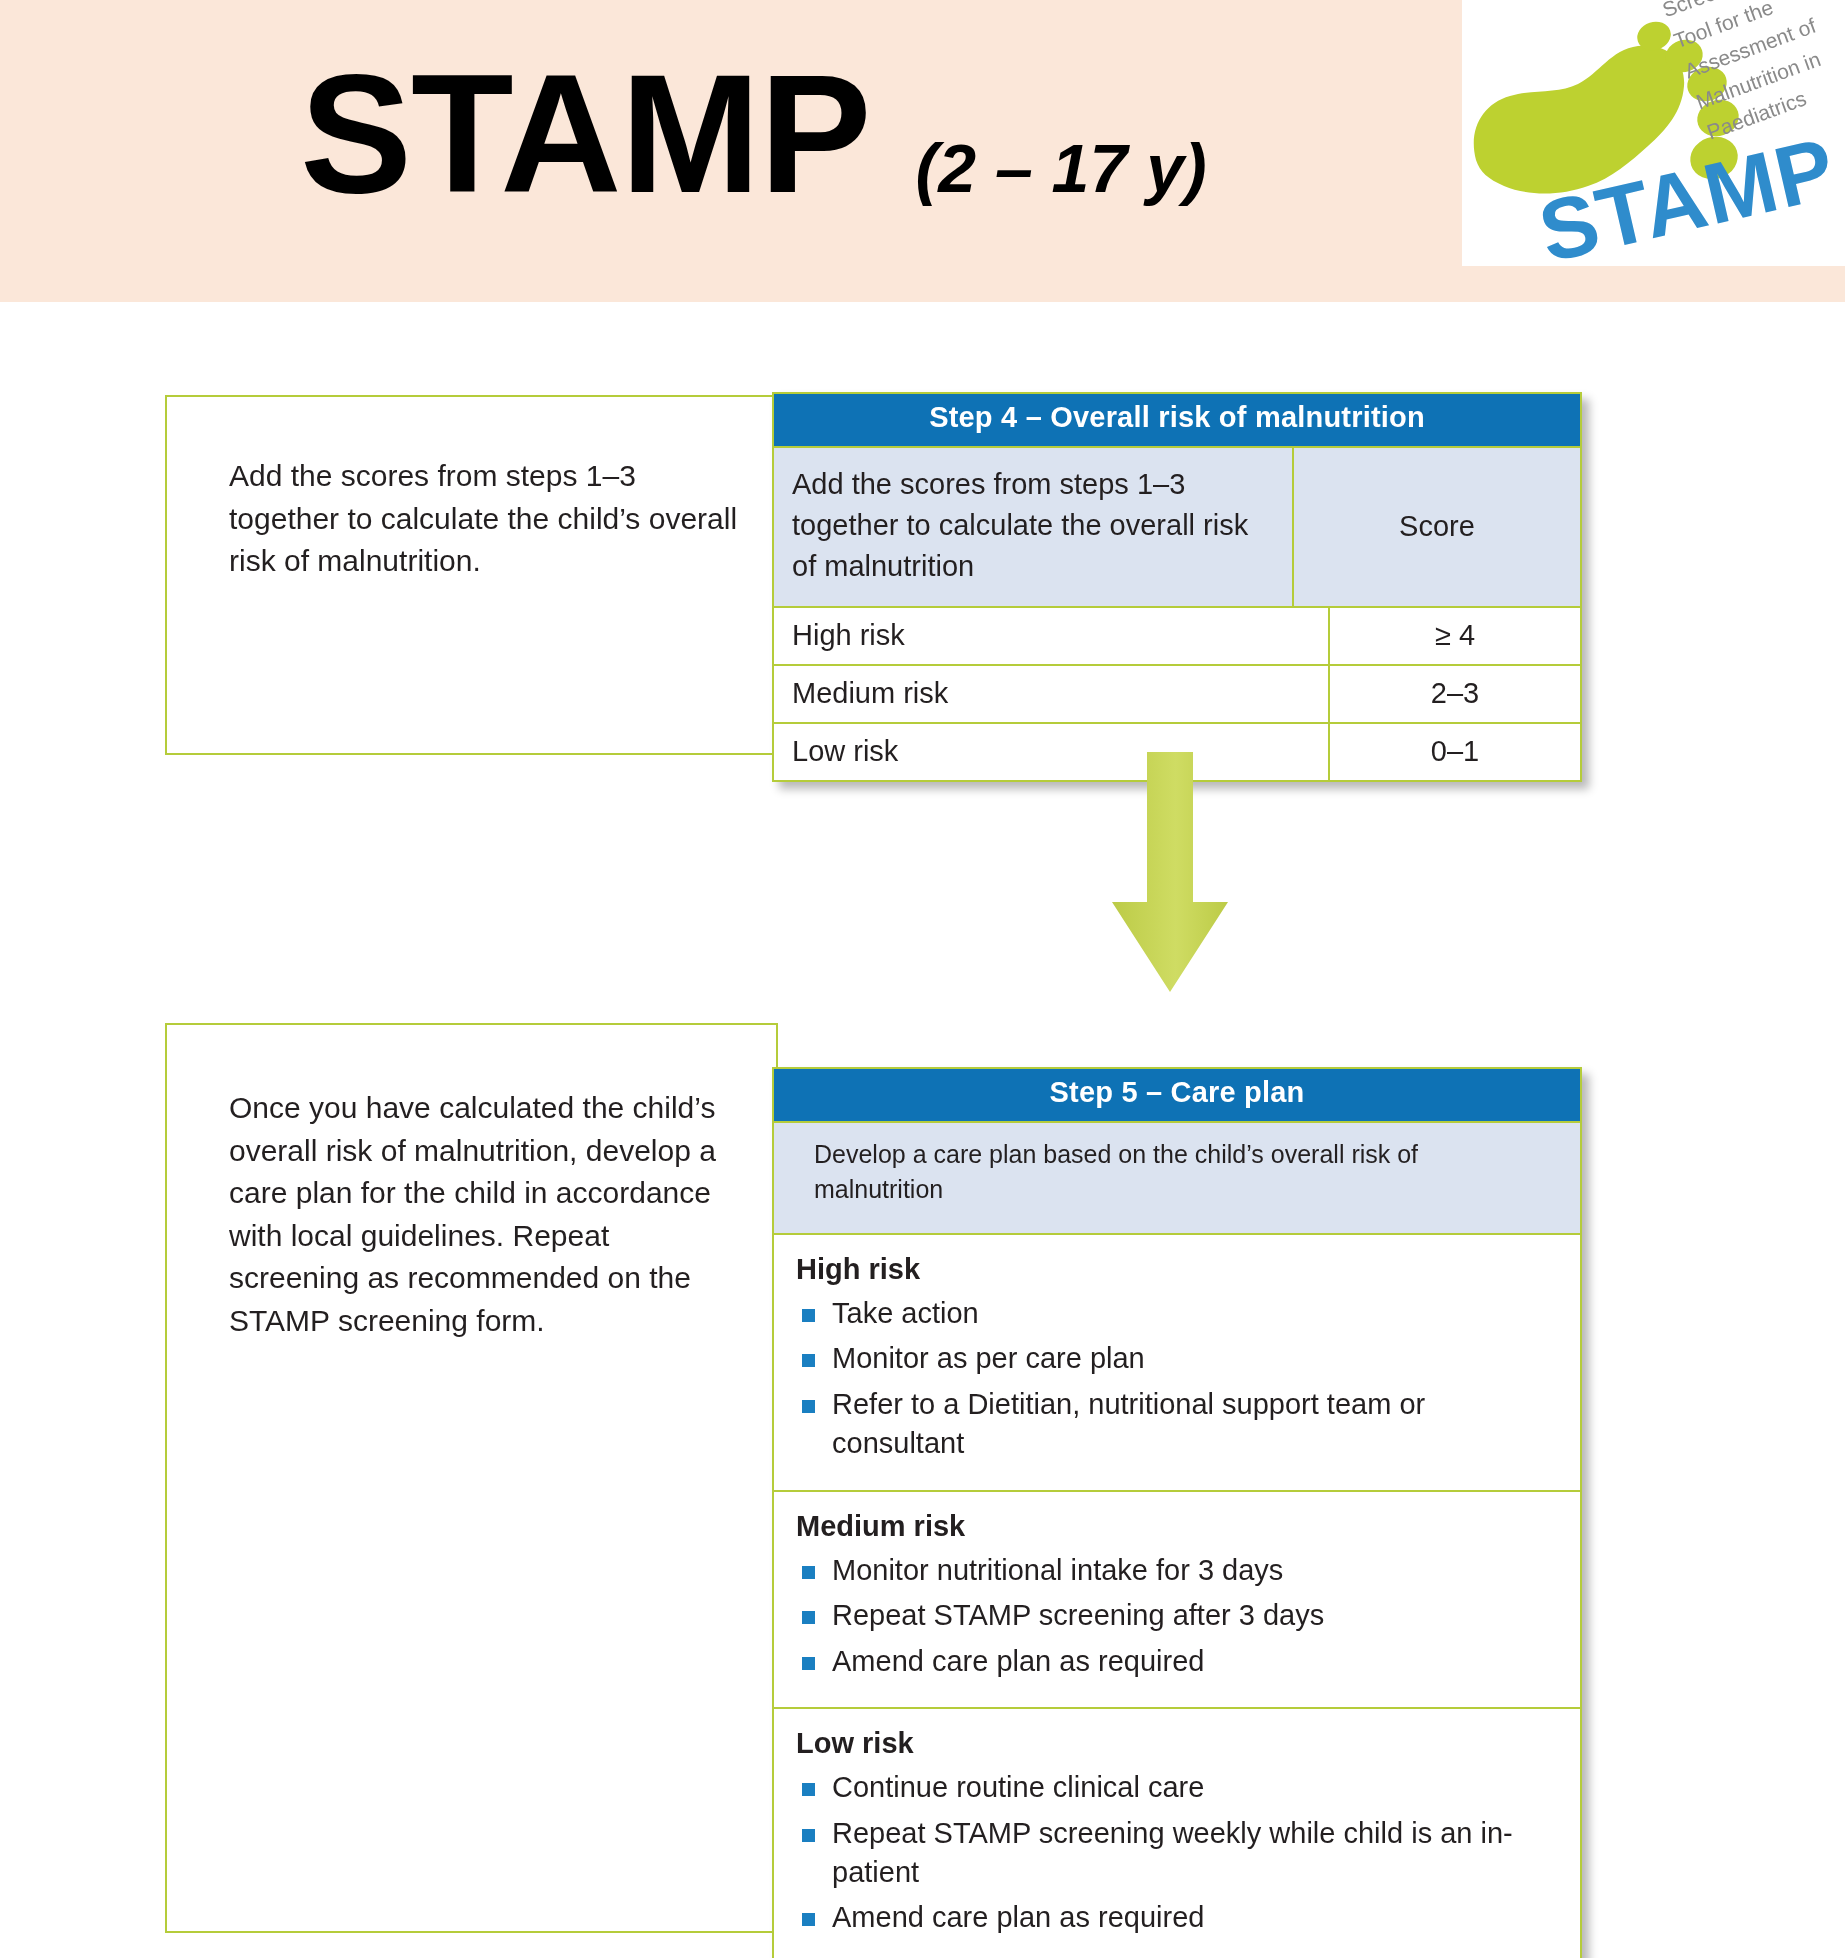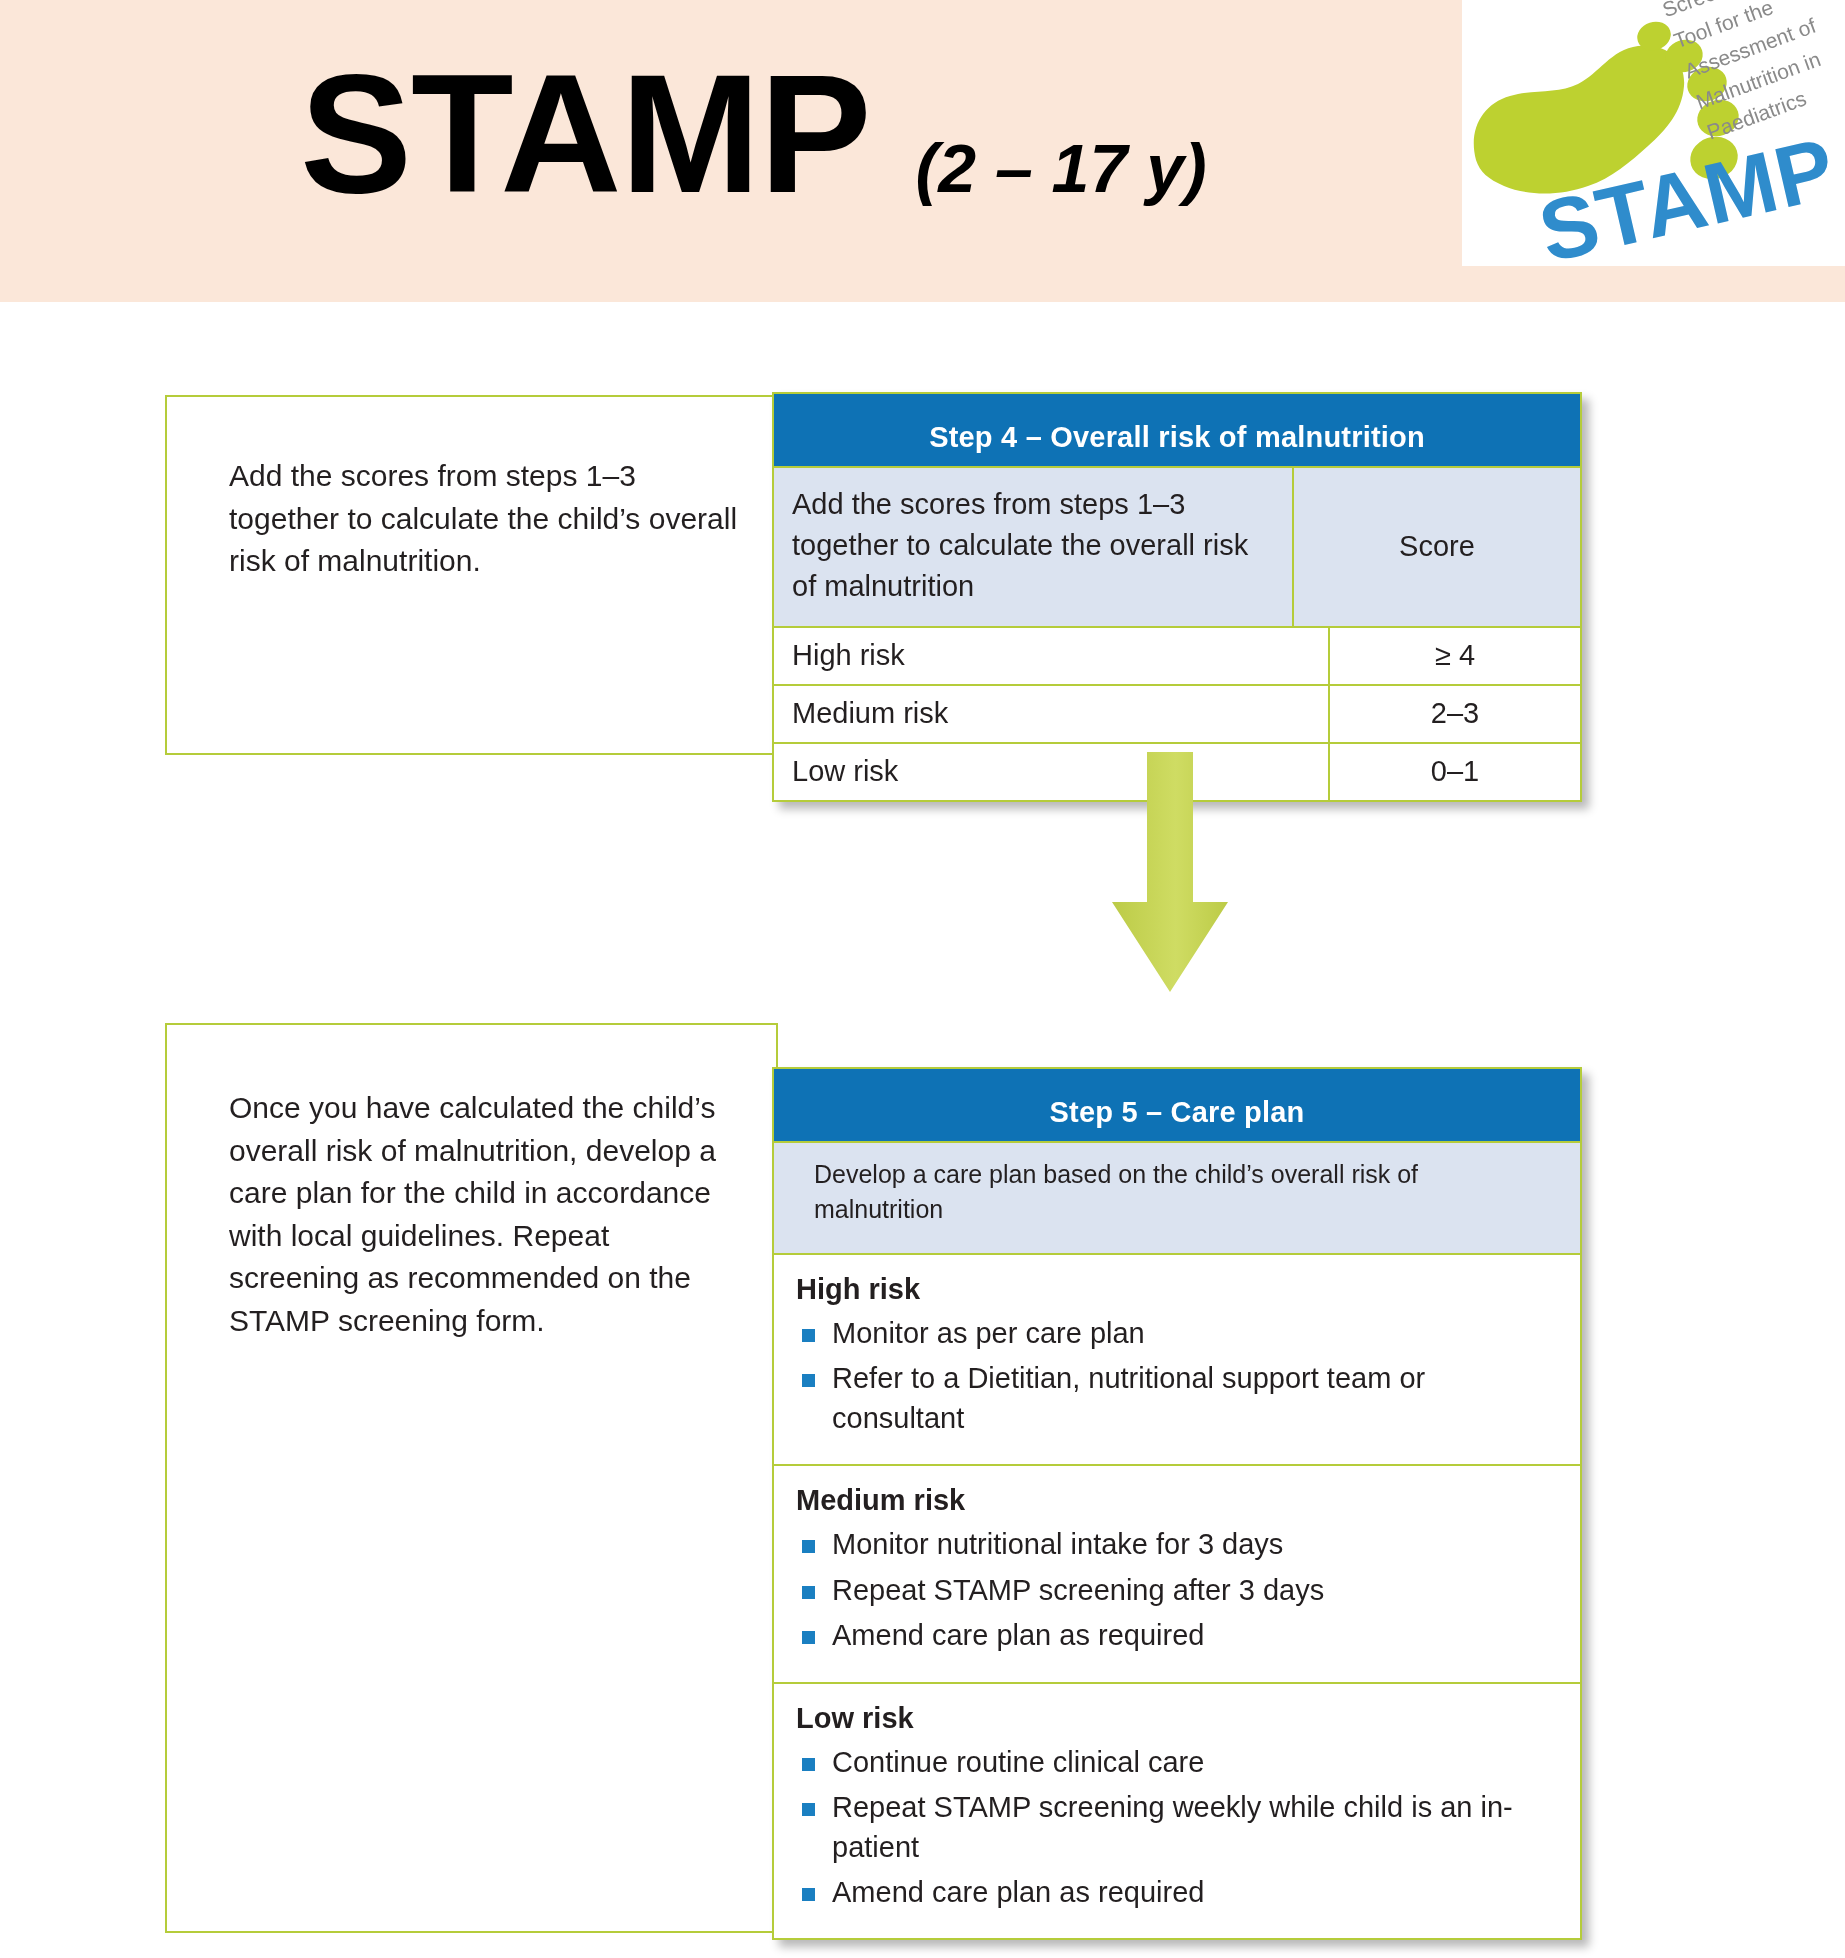--- a/index.html
+++ b/index.html
@@ -89,21 +89,21 @@
     background: #ffffff;
     border: 2px solid #b5cc3a;
     box-shadow: 7px 7px 9px rgba(0,0,0,0.28);
   }
   .step-header {
     background: #0e72b5;
     color: #ffffff;
     font-size: 29px;
     font-weight: 700;
     text-align: center;
-    padding: 27px 0 12px 0;
+    padding: 7px 0 12px 0;
     letter-spacing: 0.2px;
     font-family: "Liberation Sans", sans-serif;
   }
   .subhead-row {
     display: flex;
     background: #dbe3f0;
     border-top: 2px solid #b5cc3a;
   }
   .subhead-cell-left {
     padding: 16px 18px 18px 18px;
@@ -260,20 +260,21 @@
     <p>Once you have calculated the child’s overall risk of malnutrition, develop a care plan for the child in accordance with local guidelines. Repeat screening as recommended on the STAMP screening form.</p>
   </div>
 
   <div class="flow-table" style="left:772px; top:1067px; width:810px;">
     <div class="step-header">Step 5 – Care plan</div>
     <div class="intro-row">Develop a care plan based on the child’s overall risk of malnutrition</div>
 
     <div class="care-group">
       <div class="care-title">High risk</div>
       <ul class="care-list">
+        <li><span class="bullet-sq"></span><span>Take action</span></li>
         <li><span class="bullet-sq"></span><span>Monitor as per care plan</span></li>
         <li><span class="bullet-sq"></span><span>Refer to a Dietitian, nutritional support team or consultant</span></li>
       </ul>
     </div>
 
     <div class="care-group">
       <div class="care-title">Medium risk</div>
       <ul class="care-list">
         <li><span class="bullet-sq"></span><span>Monitor nutritional intake for 3 days</span></li>
         <li><span class="bullet-sq"></span><span>Repeat STAMP screening after 3 days</span></li>

